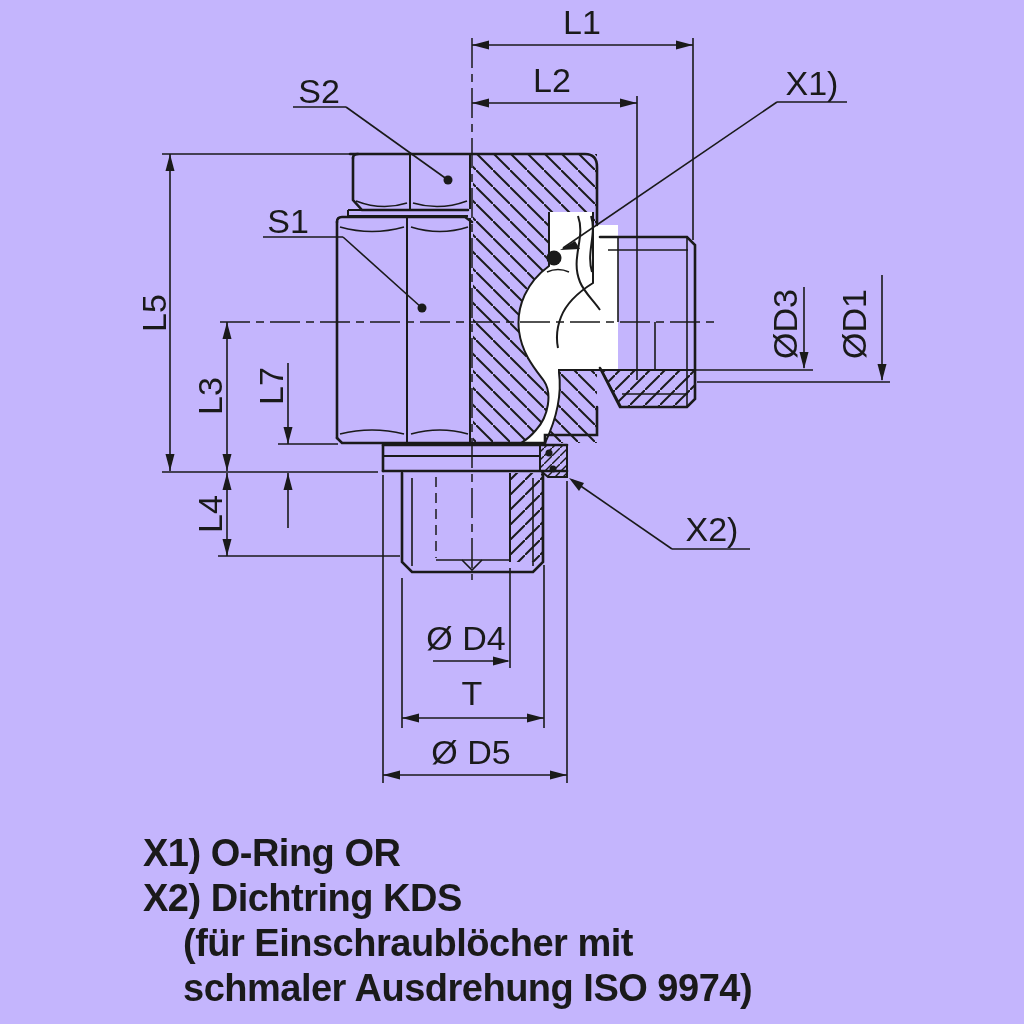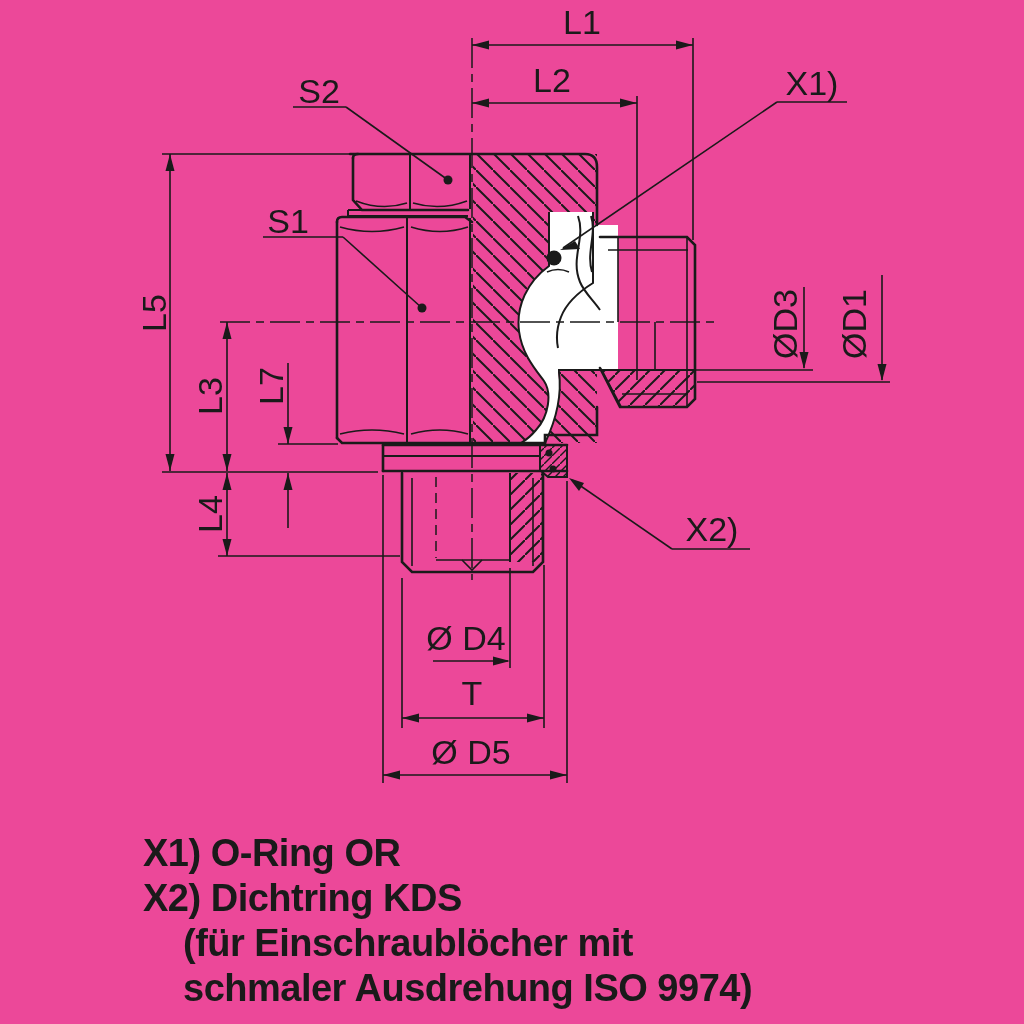--- a/index.html
+++ b/index.html
@@ -1,16 +1,16 @@
 <!DOCTYPE html>
 <html><head>
 <meta charset="utf-8">
 <style>
   html,body{margin:0;padding:0;background:#fff;}
-  .stage{width:1024px;height:1024px;position:relative;background:#ec4899;
+  .stage{width:1024px;height:1024px;position:relative;background:#c4b5fd;
          font-family:"Liberation Sans", sans-serif;text-decoration:underline;}
   svg{position:absolute;left:0;top:0;}
   svg text{fill:#1a1a1a;}
   .dimtxt{font-size:34px;}
   .note{font-size:38px;font-weight:bold;letter-spacing:-0.5px;}
   .thick{stroke:#1a1a1a;stroke-width:2.6;fill:none;stroke-linecap:round;}
   .thin{stroke:#1a1a1a;stroke-width:1.6;fill:none;}
   .mid{stroke:#1a1a1a;stroke-width:2.0;fill:none;}
   .cl{stroke:#1a1a1a;stroke-width:1.5;fill:none;stroke-dasharray:30 6 8 6;}
   .dash{stroke:#1a1a1a;stroke-width:1.5;fill:none;stroke-dasharray:10 6;}

